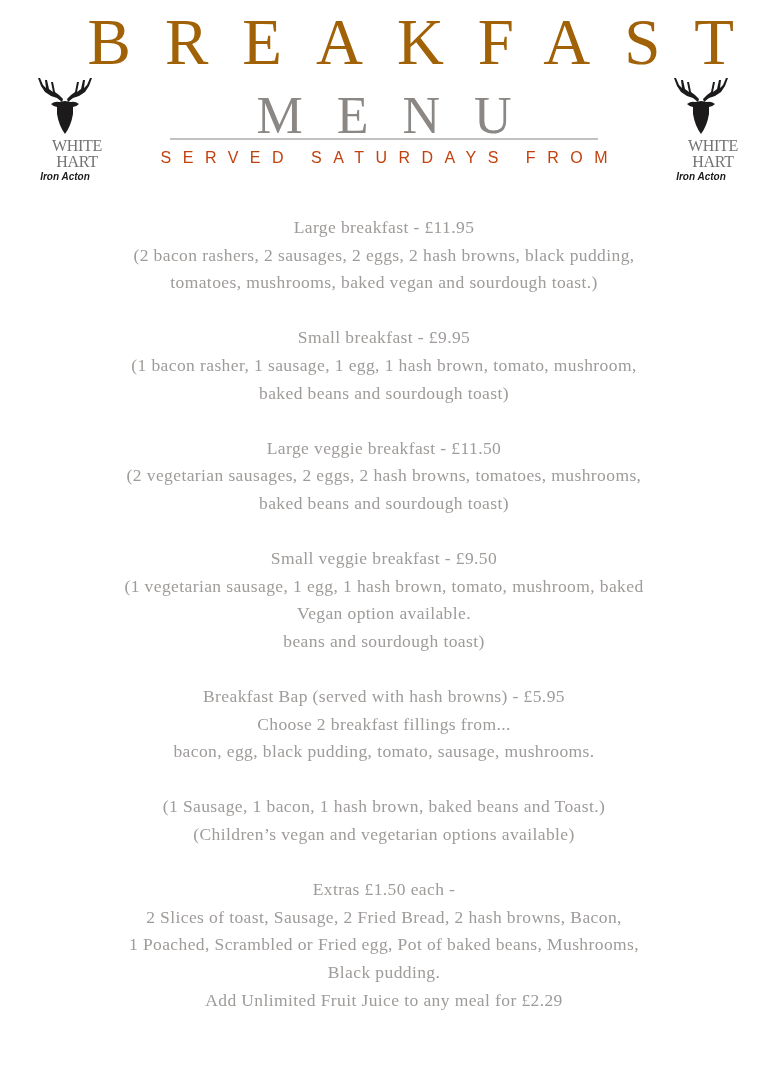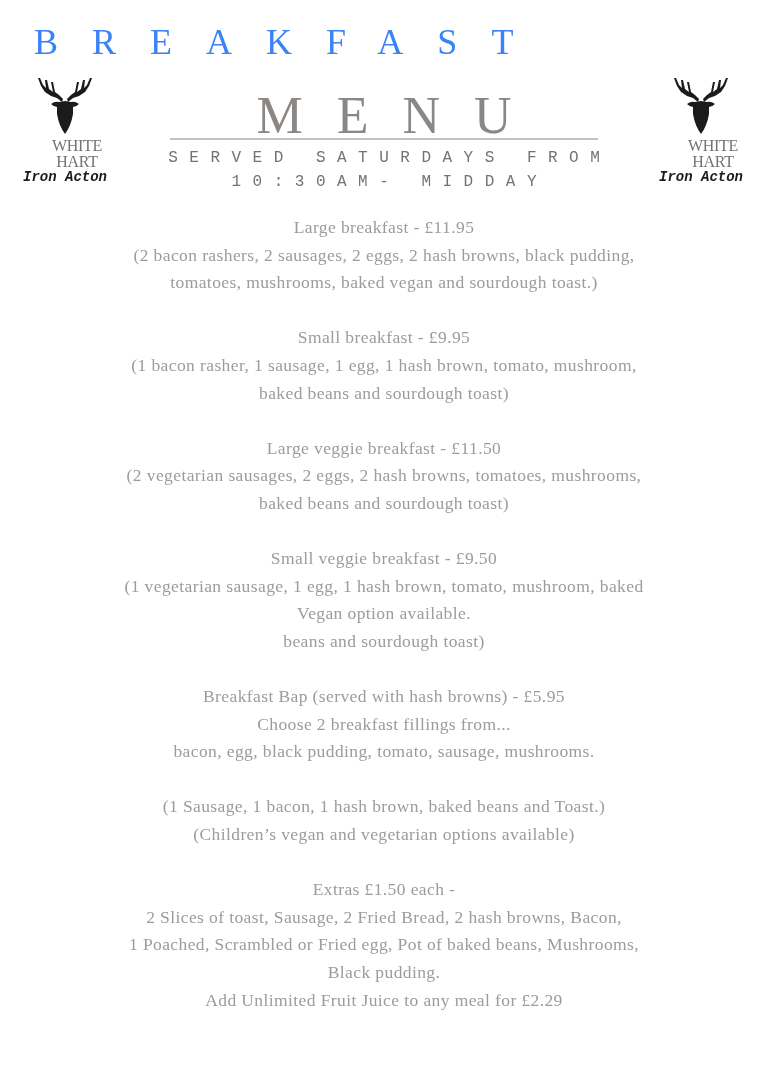--- a/index.html
+++ b/index.html
@@ -1,56 +1,55 @@
 <!DOCTYPE html>
 <html><head>
   <meta charset="utf-8">
   <style>
     html, body { margin: 0; padding: 0; background: #ffffff; }
     body { width: 768px; height: 1086px; position: relative; overflow: hidden; font-family: "DejaVu Serif", "Liberation Serif", serif; }
     .title1 {
-      position: absolute; left: 0; top: 12px; width: 768px; text-align: left;
-      font-family: "Liberation Serif", serif; font-size: 36px; color: #3b82f6;
+      position: absolute; left: 0; top: 12px; width: 768px; text-align: right;
+      font-family: "Liberation Serif", serif; font-size: 65px; color: #a16207;
       letter-spacing: 34px; text-indent: 34px; line-height: 60px;
     }
     .title2 {
       position: absolute; left: 0; top: 86px; width: 768px; text-align: center;
       font-family: "Liberation Serif", serif; font-size: 52px; color: #8a8785;
       letter-spacing: 34px; text-indent: 34px; line-height: 60px;
     }
     .rule { position: absolute; left: 170px; top: 138px; width: 428px; height: 2px; background: #c4c2c0; }
     .served {
       position: absolute; left: 0; top: 146px; width: 768px; text-align: center;
-      font-family: Liberation Mono, monospace; font-size: 16px; color: #737373;
+      font-family: Liberation Sans, sans-serif; font-size: 16px; color: #c2410c;
       letter-spacing: 11.5px; text-indent: 11.5px; line-height: 24px;
     }
     .logo { position: absolute; top: 68px; width: 110px; text-align: center; }
     .logo.left { left: 10px; }
     .logo.right { left: 646px; }
     .logo svg { display: block; margin: 0 auto; }
     .logo .brand { font-family: "Liberation Serif", serif; font-size: 16px; color: #737373; line-height: 16px; margin-top: 2px; letter-spacing: -0.3px; margin-left: 24px; }
-    .logo .sub { font-family: Liberation Mono, monospace; font-style: italic; font-weight: bold; font-size: 14px; color: #1c1a1a; line-height: 14px; }
+    .logo .sub { font-family: Liberation Sans, sans-serif; font-style: italic; font-weight: bold; font-size: 10px; color: #1c1a1a; line-height: 14px; }
     .menu {
       position: absolute; left: 0; top: 214px; width: 768px; text-align: center;
       font-family: "Liberation Serif", serif; font-size: 17.5px; color: #9e9b99;
       line-height: 27.6px; letter-spacing: 0.4px;
     }
     .section { margin-bottom: 27.6px; }
     .line { display: block; white-space: nowrap; }
   </style>
 </head>
 <body>
 
 <div>
   <div class="title1">BREAKFAST</div>
   <div class="title2">MENU</div>
   <div class="rule"></div>
   <div class="served">
     <span class="line">SERVED SATURDAYS FROM</span>
-    <span class="line">10:30AM- MIDDAY</span>
   </div>
 </div>
 
 <div class="logo left">
   <svg width="72" height="68" viewBox="0 0 72 68">
     <g fill="#1c1a1a">
       <path d="M33 34 L28 30 L22 28 L16 24 L12 18 L9 10 L11 10 L14 17 L17 20 L16 12 L18 12 L20 21 L24 24 L22 14 L24 14 L26 24 L30 27 L34 31 Z"></path>
       <path d="M39 34 L44 30 L50 28 L56 24 L60 18 L63 10 L61 10 L58 17 L55 20 L56 12 L54 12 L52 21 L48 24 L50 14 L48 14 L46 24 L42 27 L38 31 Z"></path>
       <path d="M22 36 Q26 33 30 34 L36 33 L42 34 Q46 33 50 36 Q47 39 44 39 L44 46 Q42 58 36 66 Q30 58 28 46 L28 39 Q25 39 22 36 Z"></path>
     </g>

